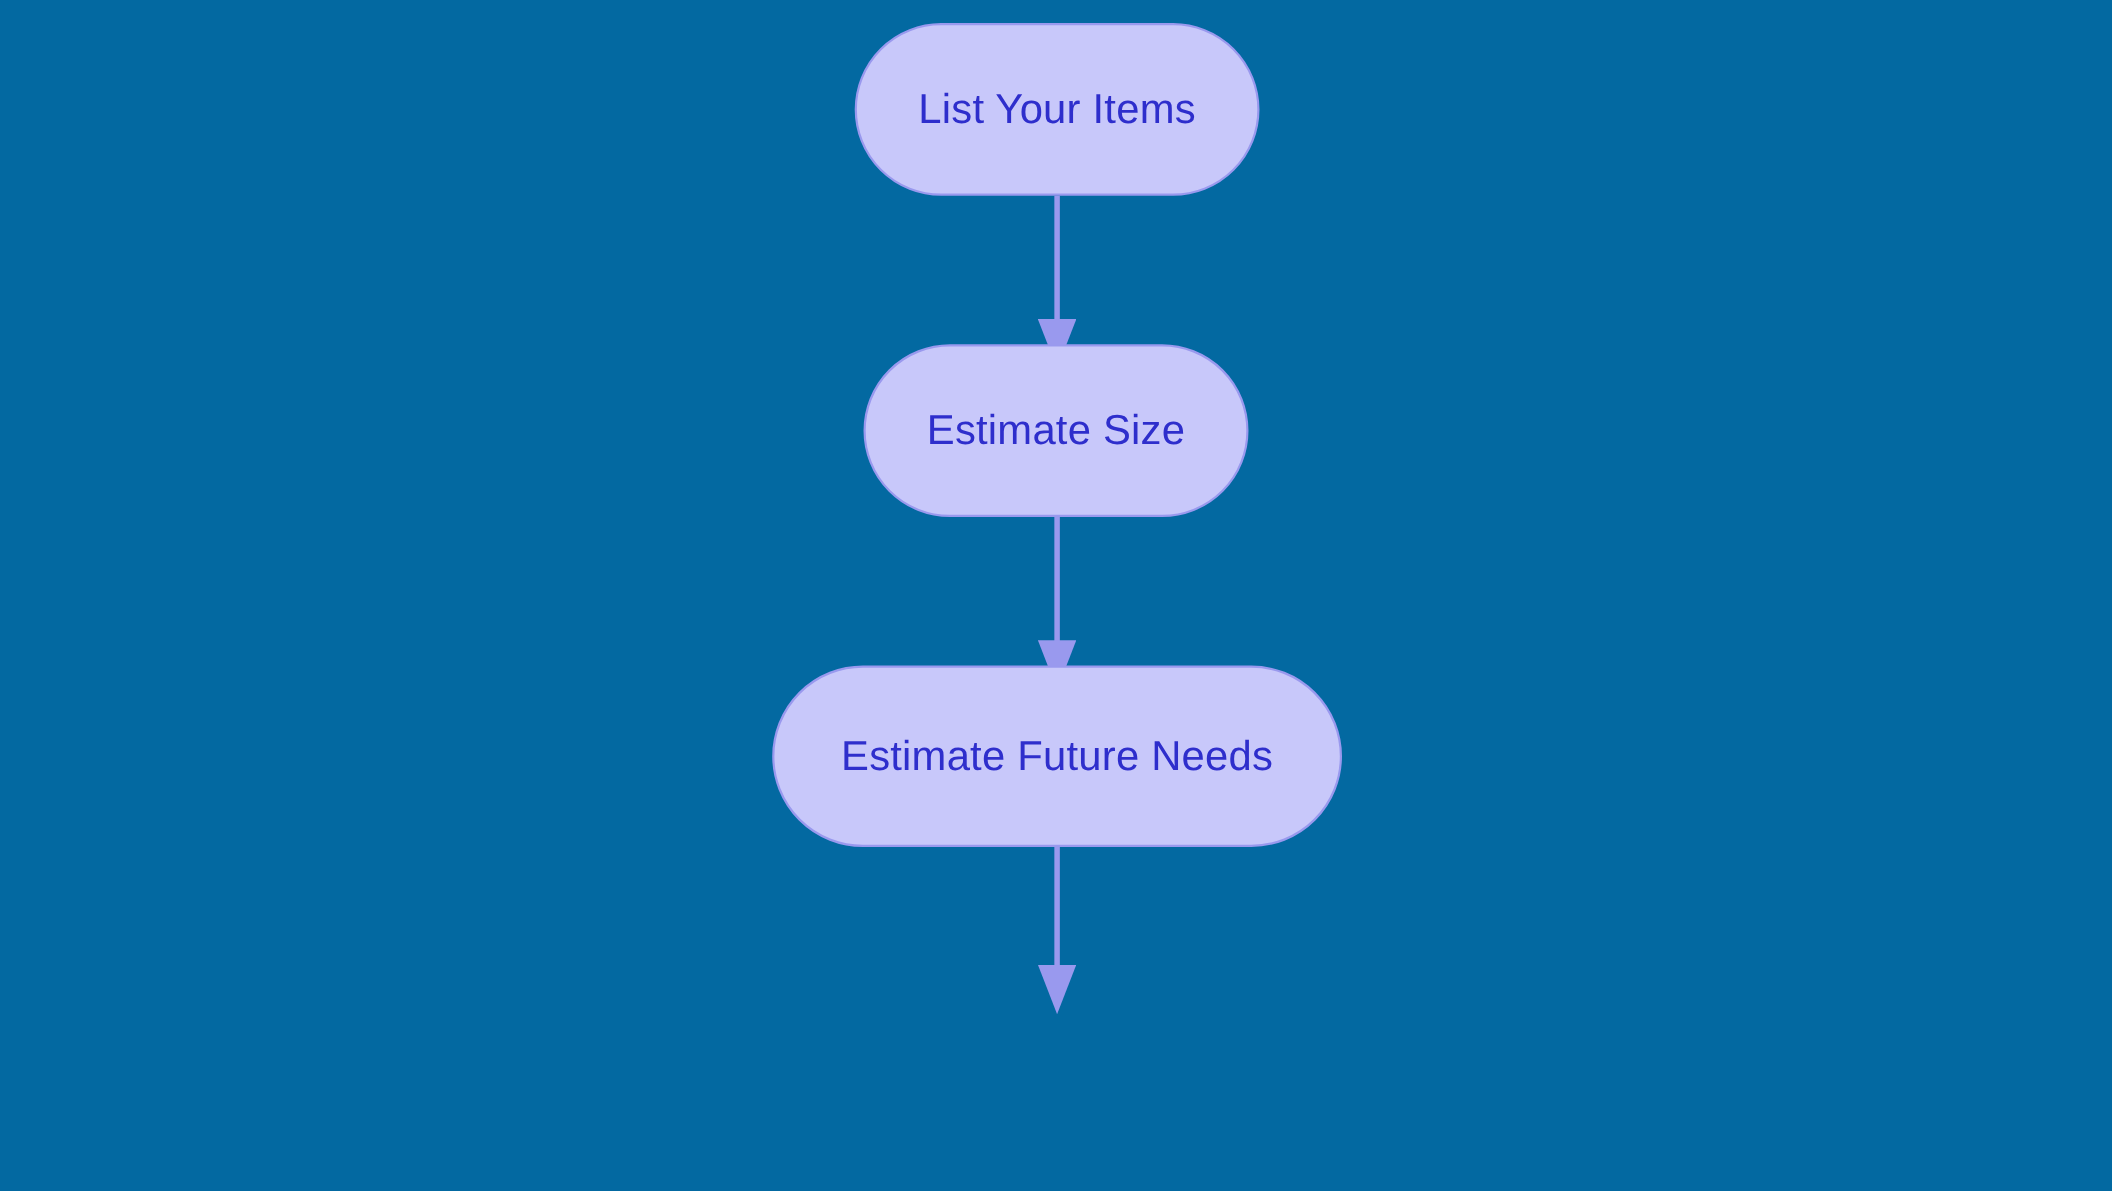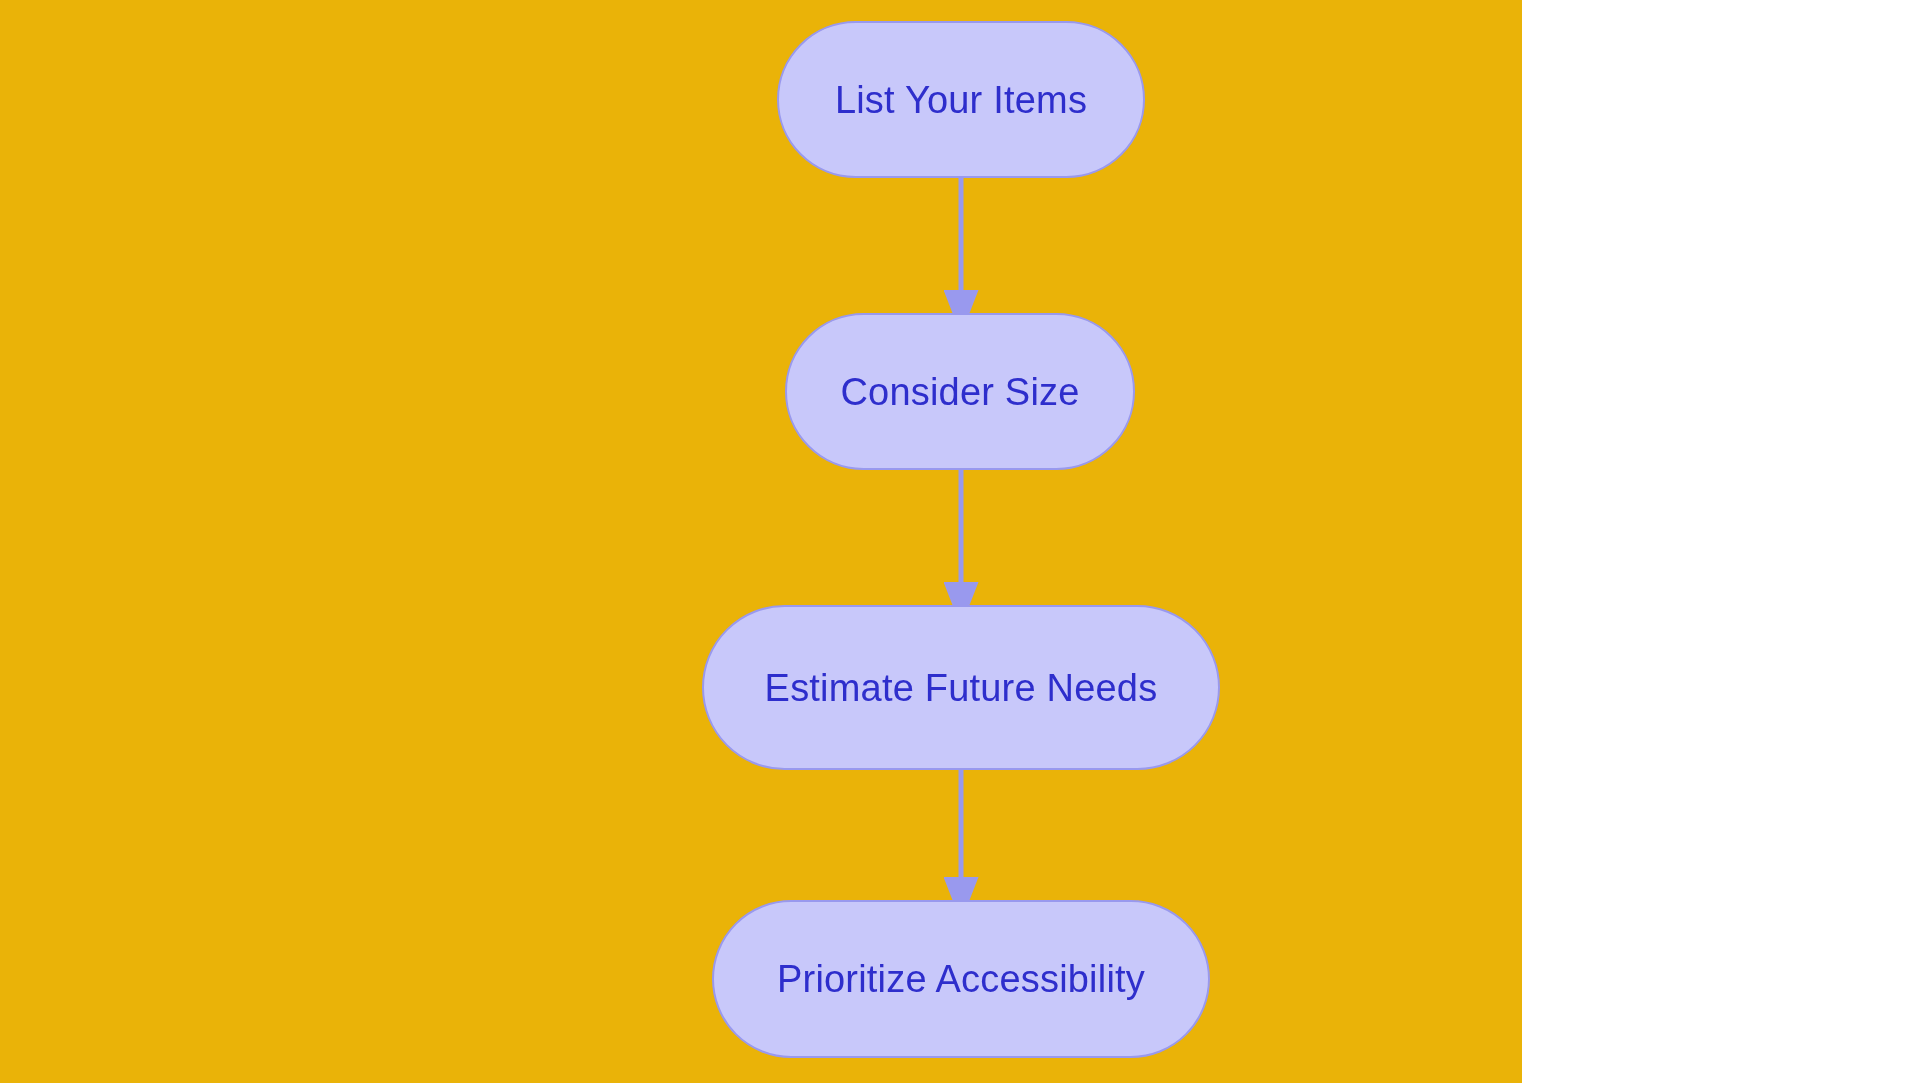--- a/index.html
+++ b/index.html
@@ -10,23 +10,23 @@
   }
   body {
     width: 1920px;
     height: 1083px;
     overflow: hidden;
     font-family: "Liberation Sans", sans-serif;
   }
 
   #flowchart-canvas {
     position: relative;
-    width: 1522px;
+    width: 1920px;
     height: 1083px;
-    background: #eab308;
+    background: #0369a1;
   }
 
   
   .node {
     position: absolute;
     box-sizing: border-box;
     display: flex;
     align-items: center;
     justify-content: center;
     background: #c8c8fa;
@@ -78,24 +78,21 @@
     <line x1="961" y1="470" x2="961" y2="584" stroke="#9999ee" stroke-width="5" marker-end="url(#arrowhead)"></line>
 
     <line x1="961" y1="770" x2="961" y2="879" stroke="#9999ee" stroke-width="5" marker-end="url(#arrowhead)"></line>
   </svg>
 
   <div class="node node-1">
     <span class="node-label">List Your Items</span>
   </div>
 
   <div class="node node-2">
-    <span class="node-label">Consider Size</span>
+    <span class="node-label">Estimate Size</span>
   </div>
 
   <div class="node node-3">
     <span class="node-label">Estimate Future Needs</span>
   </div>
 
-  <div class="node node-4">
-    <span class="node-label">Prioritize Accessibility</span>
-  </div>
 
 </div>
 
 </body></html>

